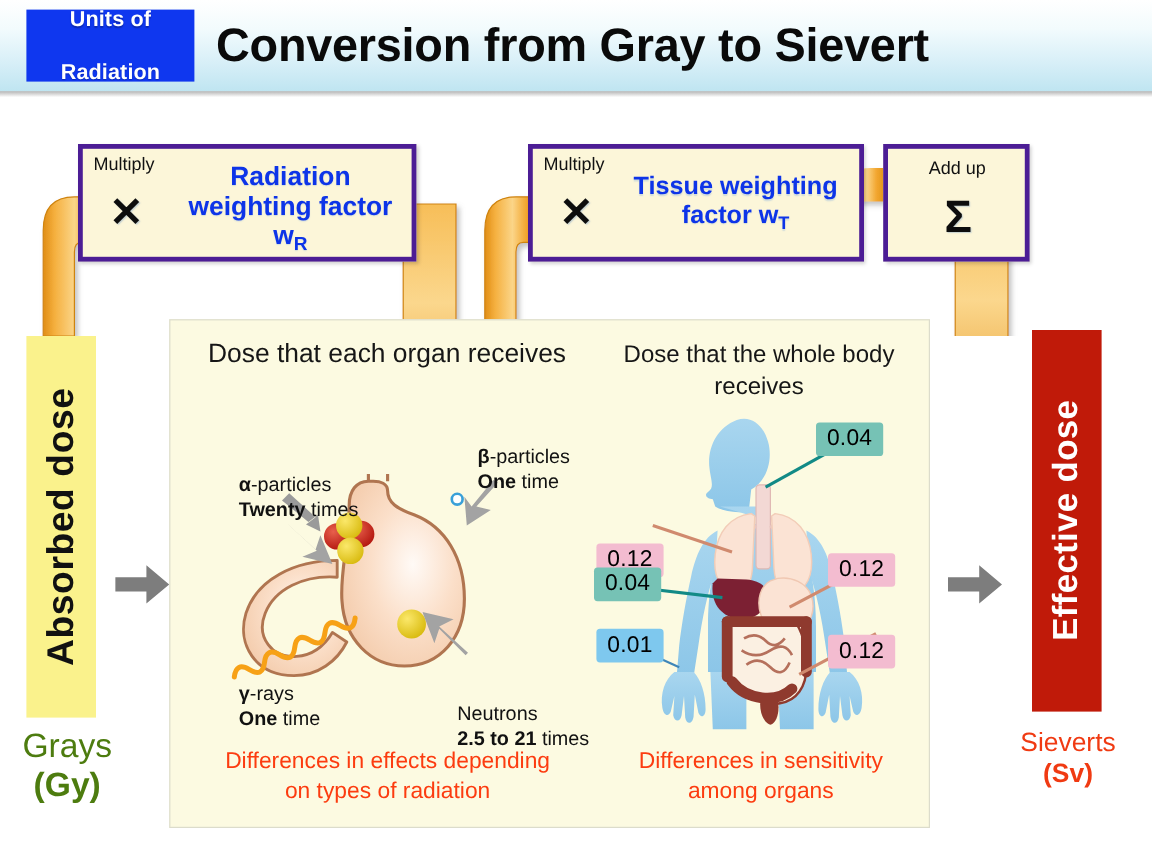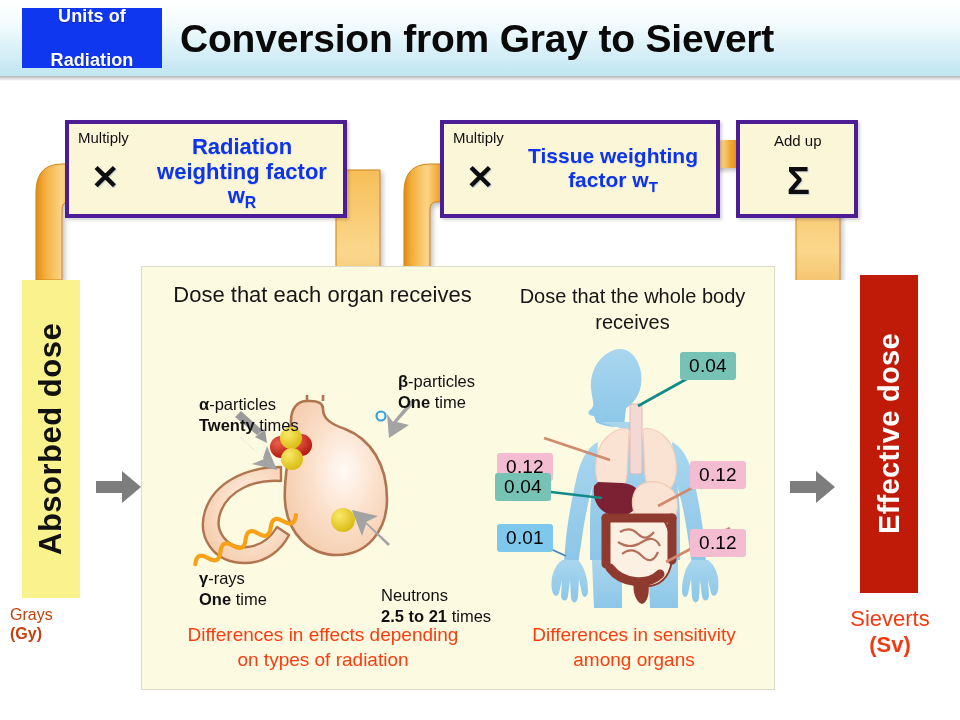--- a/index.html
+++ b/index.html
@@ -70,22 +70,22 @@
     left:22px;top:280px;width:58px;height:318px;
     background:#faf28c;
   }
   #left-bar .vtext{
     writing-mode:vertical-rl;transform:rotate(180deg);
     width:58px;height:318px;
     display:flex;align-items:center;justify-content:center;
     font-size:31px;font-weight:bold;color:#111;letter-spacing:.5px;
   }
   #left-unit{
-    left:10px;top:606px;width:92px;text-align:left;
-    font-size:16px;color:#c2410c;line-height:1.16;
+    left:10px;top:606px;width:92px;text-align:center;
+    font-size:28px;color:#4d7c0f;line-height:1.16;
   }
   #left-unit .b{font-weight:bold;display:block;}
 
   #right-bar{
     left:860px;top:275px;width:58px;height:318px;
     background:#c01a09;
   }
   #right-bar .vtext{
     writing-mode:vertical-rl;transform:rotate(180deg);
     width:58px;height:318px;

